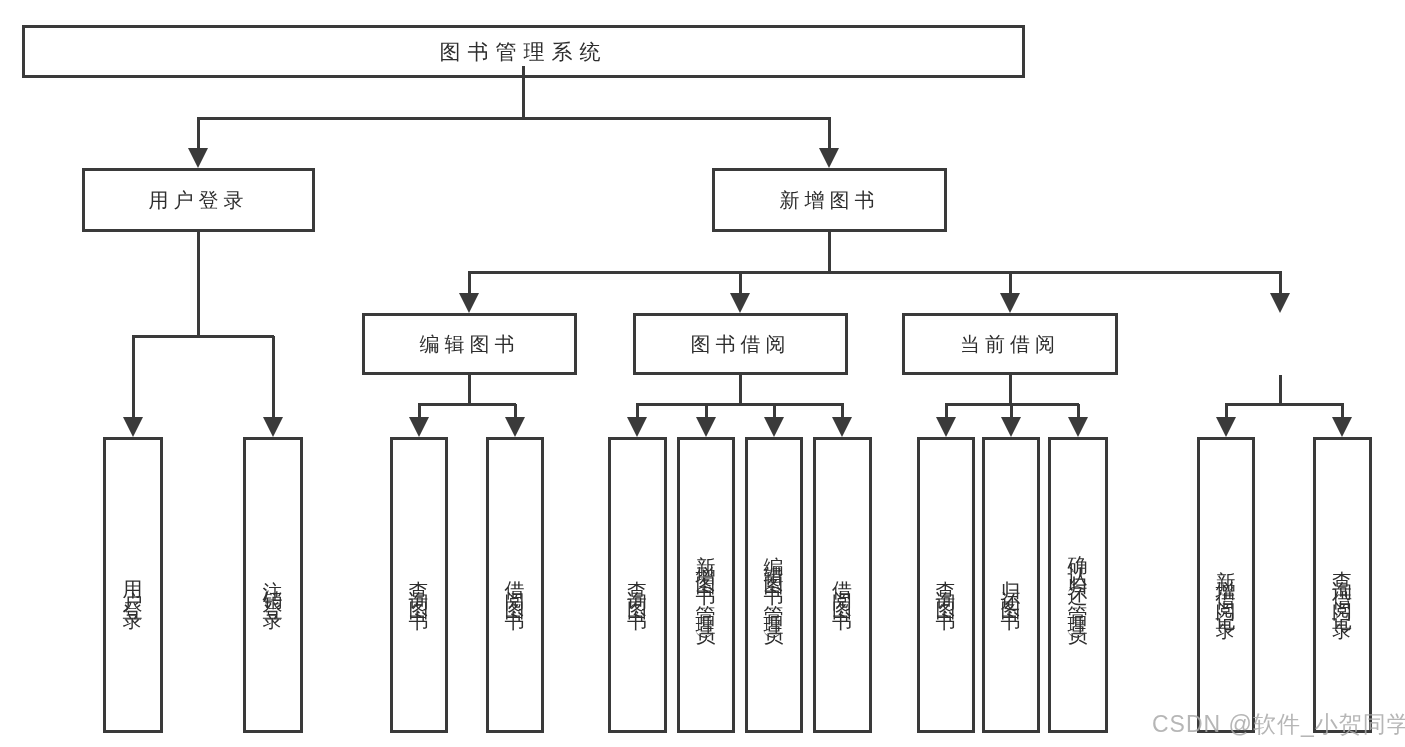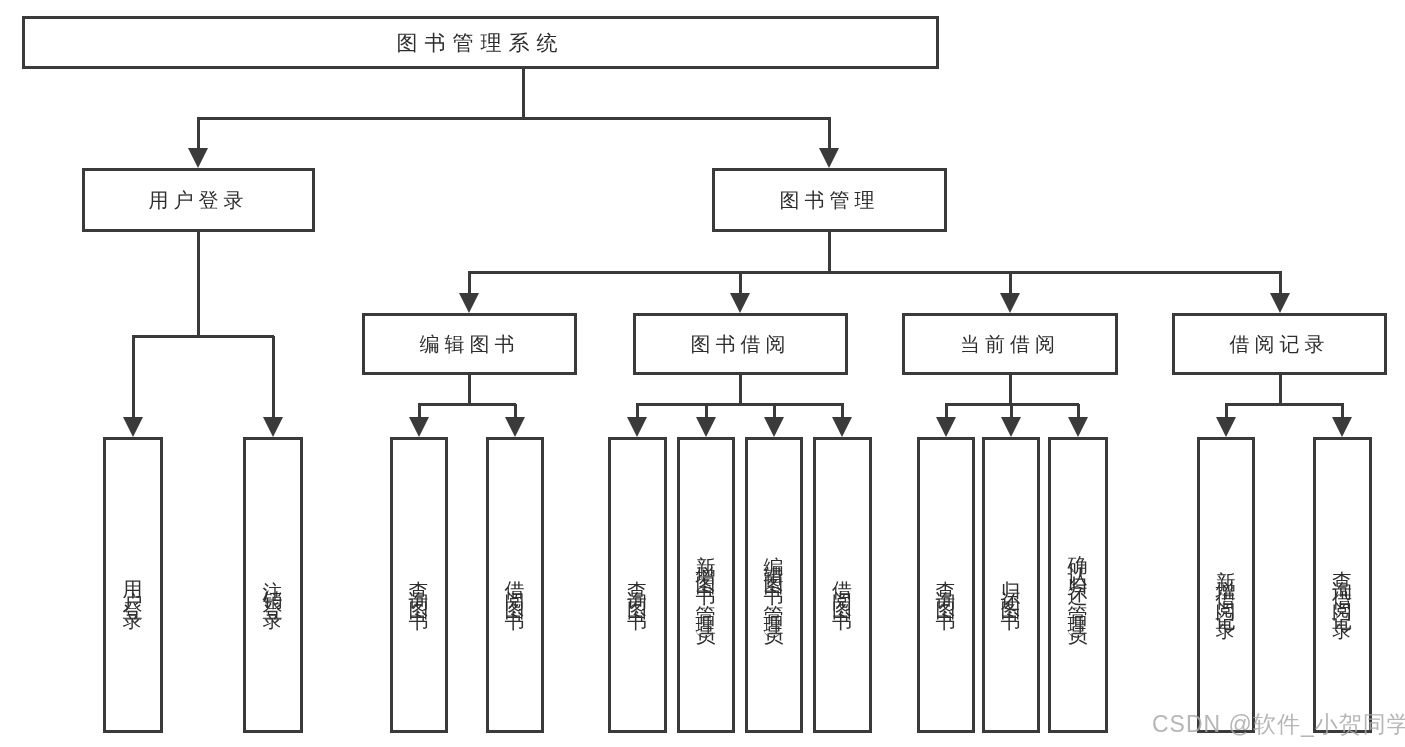--- a/index.html
+++ b/index.html
@@ -49,42 +49,39 @@
     opacity: 0.85;
     z-index: 10;
     white-space: nowrap;
   }
 </style>
 </head>
 <body>
 
 <div id="stage" style="--bg: #ffffff; --line: #3a3a3a; --text: #2e2e2e; --wm: #aaaaaa;">
 
-  <div class="node root-node" style="left:22px; top:16px; width:917px; height:53px;">
+  <div class="node root-node" style="left:22px; top:25px; width:1003px; height:53px;">
     <span>图书管理系统</span>
   </div>
 
   <div class="node branch-node" style="left:82px; top:168px; width:233px; height:64px;">
     <span>用户登录</span>
   </div>
   <div class="node branch-node" style="left:712px; top:168px; width:235px; height:64px;">
-    <span>图书管理</span>
+    <span>新增图书</span>
   </div>
 
   <div class="node branch-node" style="left:362px; top:313px; width:215px; height:62px;">
     <span>编辑图书</span>
   </div>
   <div class="node branch-node" style="left:902px; top:313px; width:216px; height:62px;">
     <span>当前借阅</span>
   </div>
   <div class="node branch-node" style="left:633px; top:313px; width:215px; height:62px;">
     <span>图书借阅</span>
-  </div>
-  <div class="node branch-node" style="left:1172px; top:313px; width:215px; height:62px;">
-    <span>借阅记录</span>
   </div>
 
   <div class="node vnode" style="left:103px; top:437px; width:60px; height:296px;">
     <span>用户登录</span>
   </div>
   <div class="node vnode" style="left:243px; top:437px; width:60px; height:296px;">
     <span>注销登录</span>
   </div>
 
   <div class="node vnode" style="left:390px; top:437px; width:58px; height:296px;">

